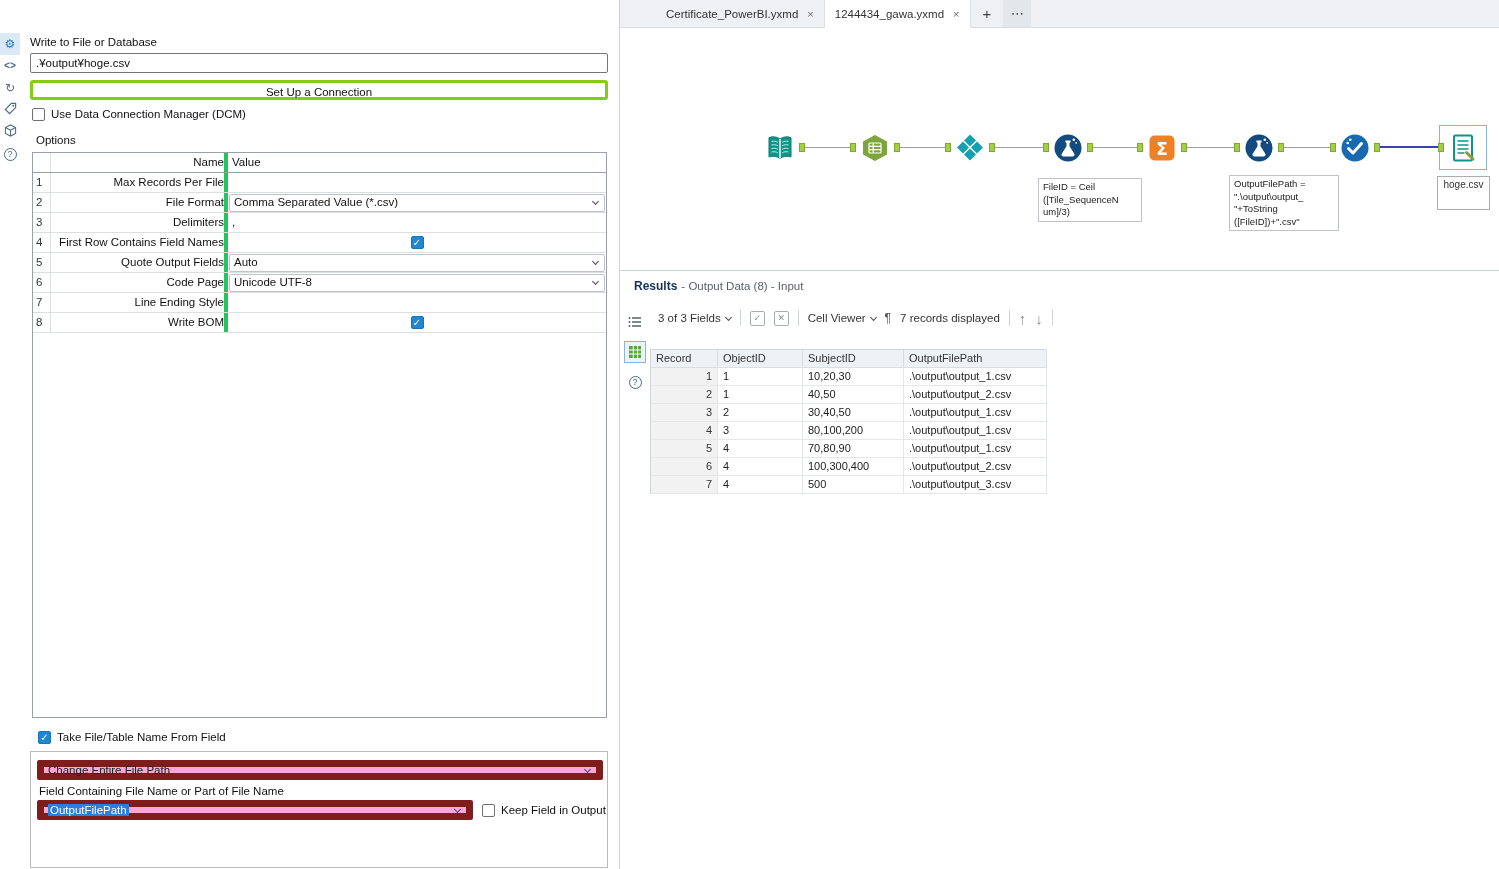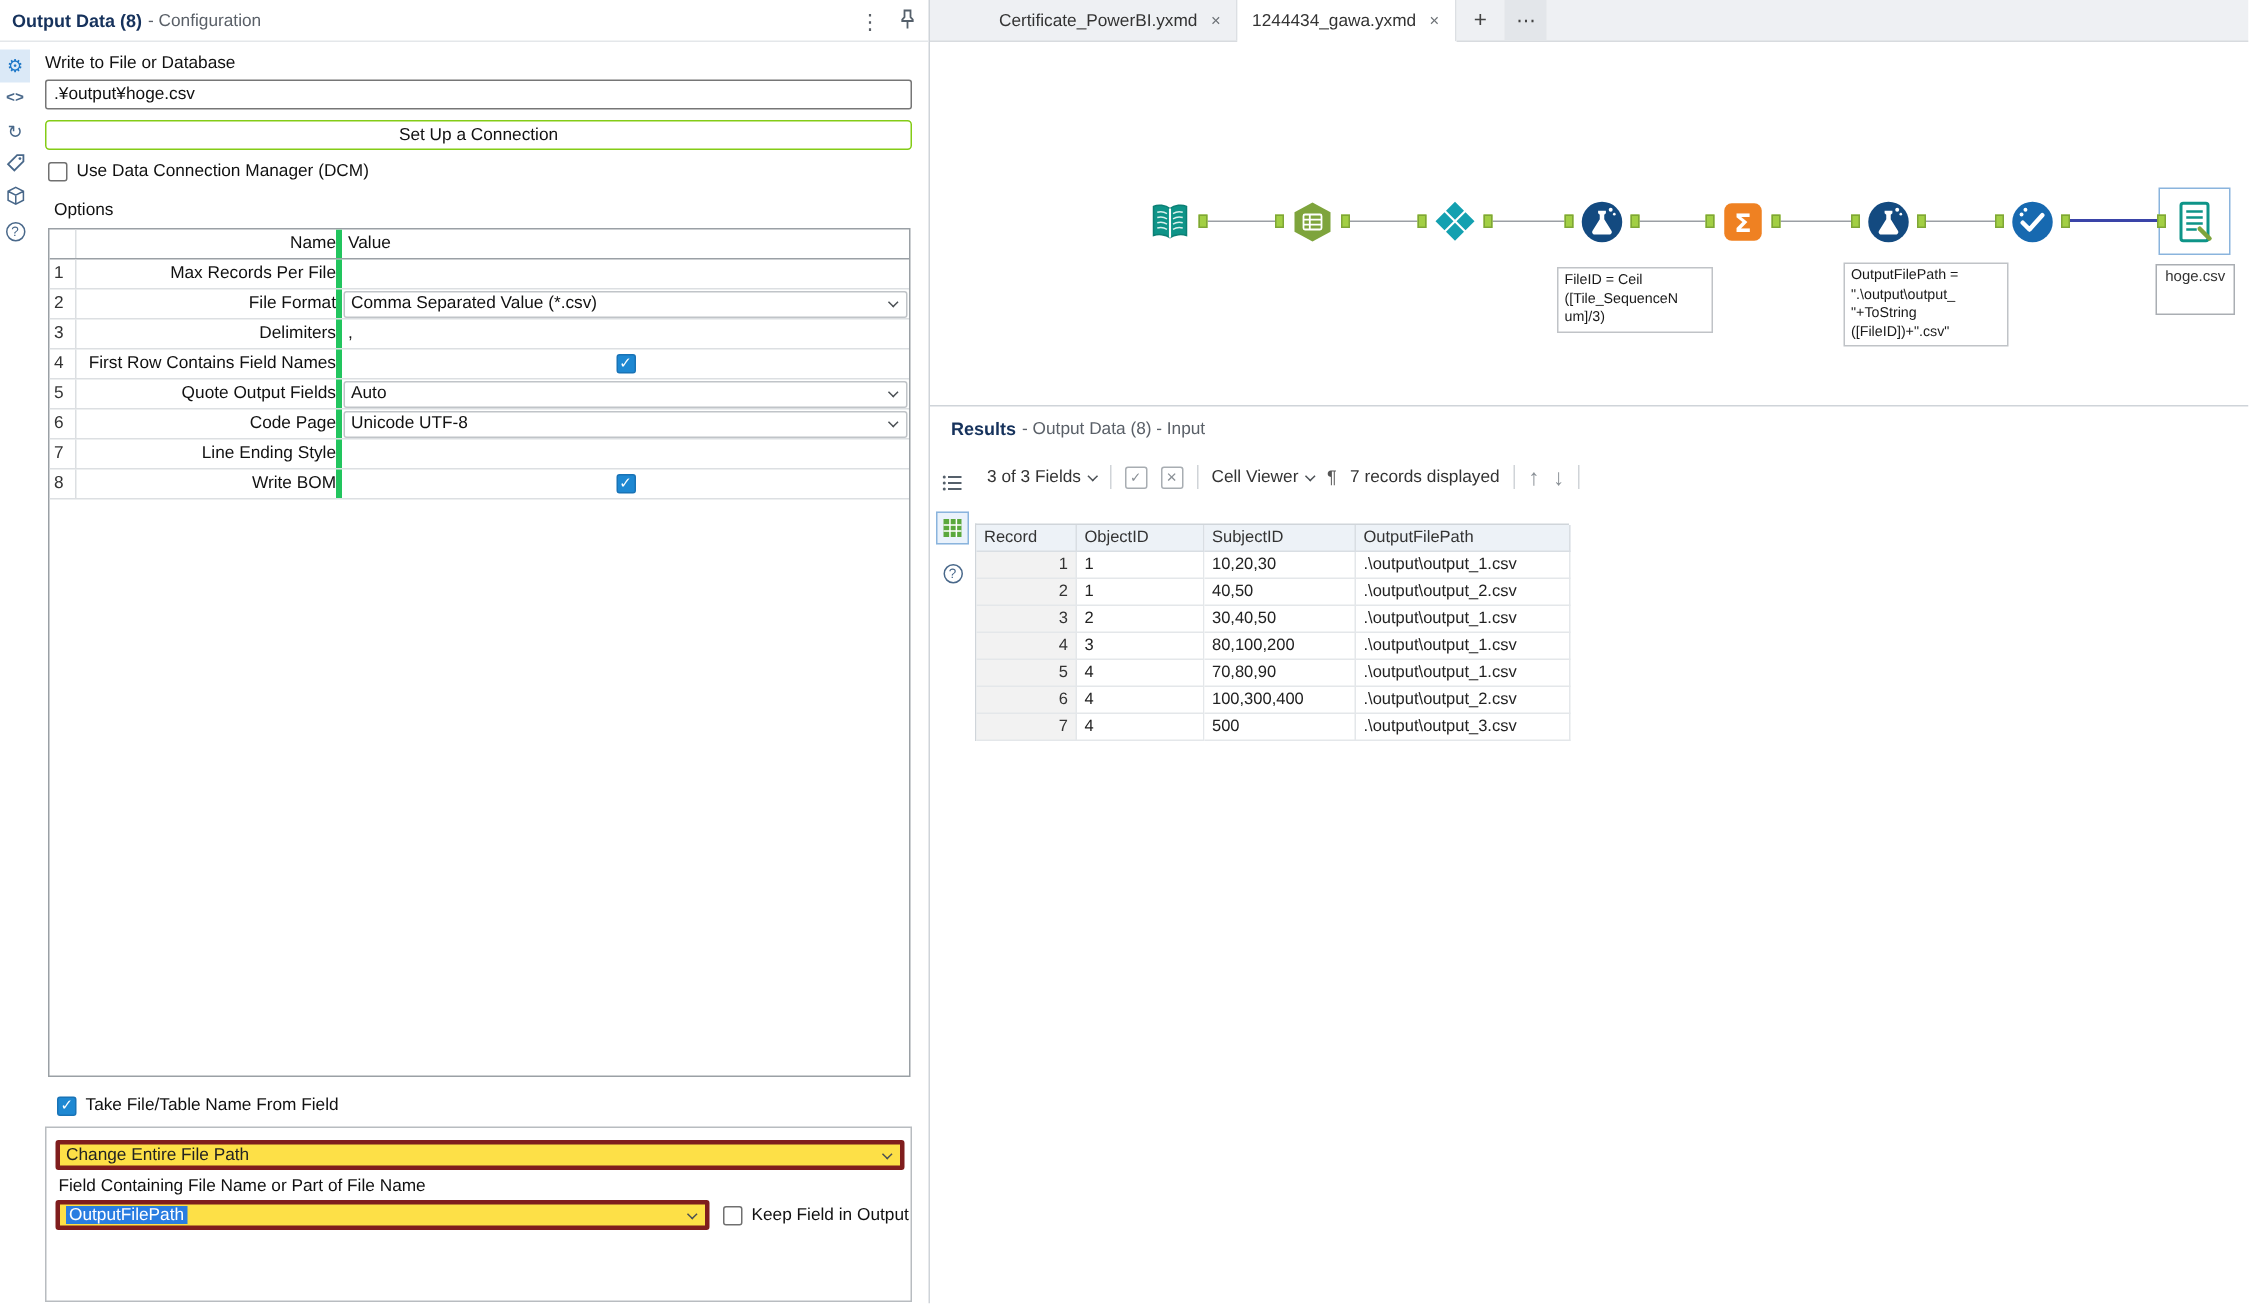--- a/index.html
+++ b/index.html
@@ -19,40 +19,40 @@
 
   .icon-strip { position:absolute; left:0; top:28px; width:20px; bottom:0; }
   .strip-item { width:20px; height:22px; display:flex; align-items:center; justify-content:center; color:#49688a; font-size:12px; }
   .strip-item.first { margin-top:5px; }
   .strip-item.active { background:#dbe9f7; color:#1e78c8; }
   .code-glyph { font-family:"Liberation Mono","DejaVu Sans Mono",monospace; font-size:10px; font-weight:bold; }
   .q-circle { width:13px; height:13px; border:1px solid #49688a; border-radius:50%; font-size:9px; line-height:11px; text-align:center; color:#49688a; }
 
   .cfg-label { position:absolute; left:30px; font-size:11.5px; color:#111; }
   .path-input { position:absolute; left:30px; top:53px; width:578px; height:20px; border:1px solid #767676; border-radius:2px; font-family:inherit; font-size:11.5px; padding:0 5px; color:#111; }
-  .setup-btn { position:absolute; left:30px; top:80px; width:578px; height:20px; border:1px solid #84cc16; border-radius:3px; background:#fff; font-family:inherit; font-size:11.5px; color:#111; text-align:center; line-height:18px; }
+  .setup-btn { position:absolute; left:30px; top:80px; width:578px; height:20px; border:3px solid #84cc16; border-radius:3px; background:#fff; font-family:inherit; font-size:11.5px; color:#111; text-align:center; line-height:18px; }
 
   .cb { display:inline-block; width:13px; height:13px; background:#fff; border:1px solid #707070; border-radius:2px; flex:none; }
   .cb.checked { background:#1e88d2; border-color:#1973b6; color:#fff; font-size:10px; line-height:12px; text-align:center; }
   .cb-row { position:absolute; display:flex; gap:6px; font-size:11.5px; color:#111; }
 
   .options-box { position:absolute; left:32px; top:152px; width:575px; height:566px; border:1px solid #9aa0a5; background:#fff; overflow:hidden; }
   .opt-row { display:flex; height:20px; line-height:19px; border-bottom:1px solid #dcdfe2; font-size:11.5px; }
   .opt-row.head { border-bottom:1px solid #9aa0a5; color:#111; }
   .opt-num { width:18px; flex:none; border-right:1px solid #dcdfe2; text-align:left; padding-left:3px; color:#333; }
   .opt-name { width:177px; flex:none; border-right:4px solid #22c55e; padding-left:5px; color:#111; white-space:nowrap; overflow:hidden;text-align:right; }
   .opt-value { flex:1; display:flex; align-items:center; color:#111; }
   .opt-value.pad { padding-left:4px; }
   .opt-value.center { justify-content:center; }
   .opt-dd { flex:1; display:flex; align-items:center; height:18px; margin:0 1px; border:1px solid #c0c4c8; border-radius:2px; padding:0 4px; font-size:11.5px; background:#fff; }
   .chev { display:inline-block; width:5px; height:5px; border-right:1.4px solid #4a4f54; border-bottom:1.4px solid #4a4f54; transform:rotate(45deg); flex:none; }
   .opt-dd .chev, .gbx-dd .chev { margin-left:auto; margin-right:2px; margin-bottom:2px; }
 
   .group-box { position:absolute; left:30px; top:751px; width:578px; height:117px; border:1px solid #b8bcc0; }
-  .gbx-dd { position:absolute; display:flex; align-items:center; height:20px; border:3px solid #7f1d1d; border-radius:2px; background:#fde047; padding:0 4px; font-size:11.5px; }
+  .gbx-dd { position:absolute; display:flex; align-items:center; height:20px; border:7px solid #7f1d1d; border-radius:2px; background:#f9a8d4; padding:0 4px; font-size:11.5px; }
   .dd-entire { left:6px; top:8px; width:566px; }
   .dd-field { left:6px; top:48px; width:436px; }
   .sel-text { background:#2a7de1; color:#fff; padding:0 2px; }
   .gbx-label { position:absolute; left:8px; top:33px; font-size:11.5px; color:#111; }
   .keep-row { left:451px; top:52px; }
 
   
   .right-panel { position:absolute; left:620px; top:0; width:879px; height:869px; }
   .tabbar { position:absolute; top:0; left:0; right:0; height:28px; background:#eef0f3; border-bottom:1px solid #d8dbdf; display:flex; align-items:stretch;padding-left:36px; }
   .tab { display:flex; align-items:center; padding:0 10px; font-size:11.5px; color:#333; border-right:1px solid #dcdfe3; gap:9px; white-space:nowrap; }
@@ -97,31 +97,20 @@
   .r-cell.c0 { width:67px; flex:none; }
   .r-cell.c1 { width:85px; flex:none; }
   .r-cell.c2 { width:101px; flex:none; }
   .r-cell.c3 { width:143px; flex:none; }
   .r-cell.rec { background:#f2f2f2; text-align:right; padding-right:5px; padding-left:0; color:#333; }
 </style>
 </head>
 <body>
 
 <div class="config-panel">
-  <div class="cfg-header">
-    <span class="cfg-title">Output Data (8)</span>
-    <span class="cfg-subtitle">- Configuration</span>
-    <span class="cfg-header-icons">
-      <span class="kebab">⋮</span>
-      <span><svg width="12" height="14" viewBox="0 0 12 14">
-            <path d="M4 1 h4 v4.5 l1.5 1.5 v1 H2.5 v-1 L4 5.5 z" fill="none" stroke="#55606b" stroke-width="1.2"></path>
-            <path d="M6 8.5 v4.5" stroke="#55606b" stroke-width="1.2"></path>
-          </svg></span>
-    </span>
-  </div>
 
   <div class="icon-strip">
     <div class="strip-item first active">
         <span>⚙</span>
       </div>
     <div class="strip-item">
         <span class="code-glyph">&lt;&gt;</span>
       </div>
     <div class="strip-item">
         <span>↻</span>

